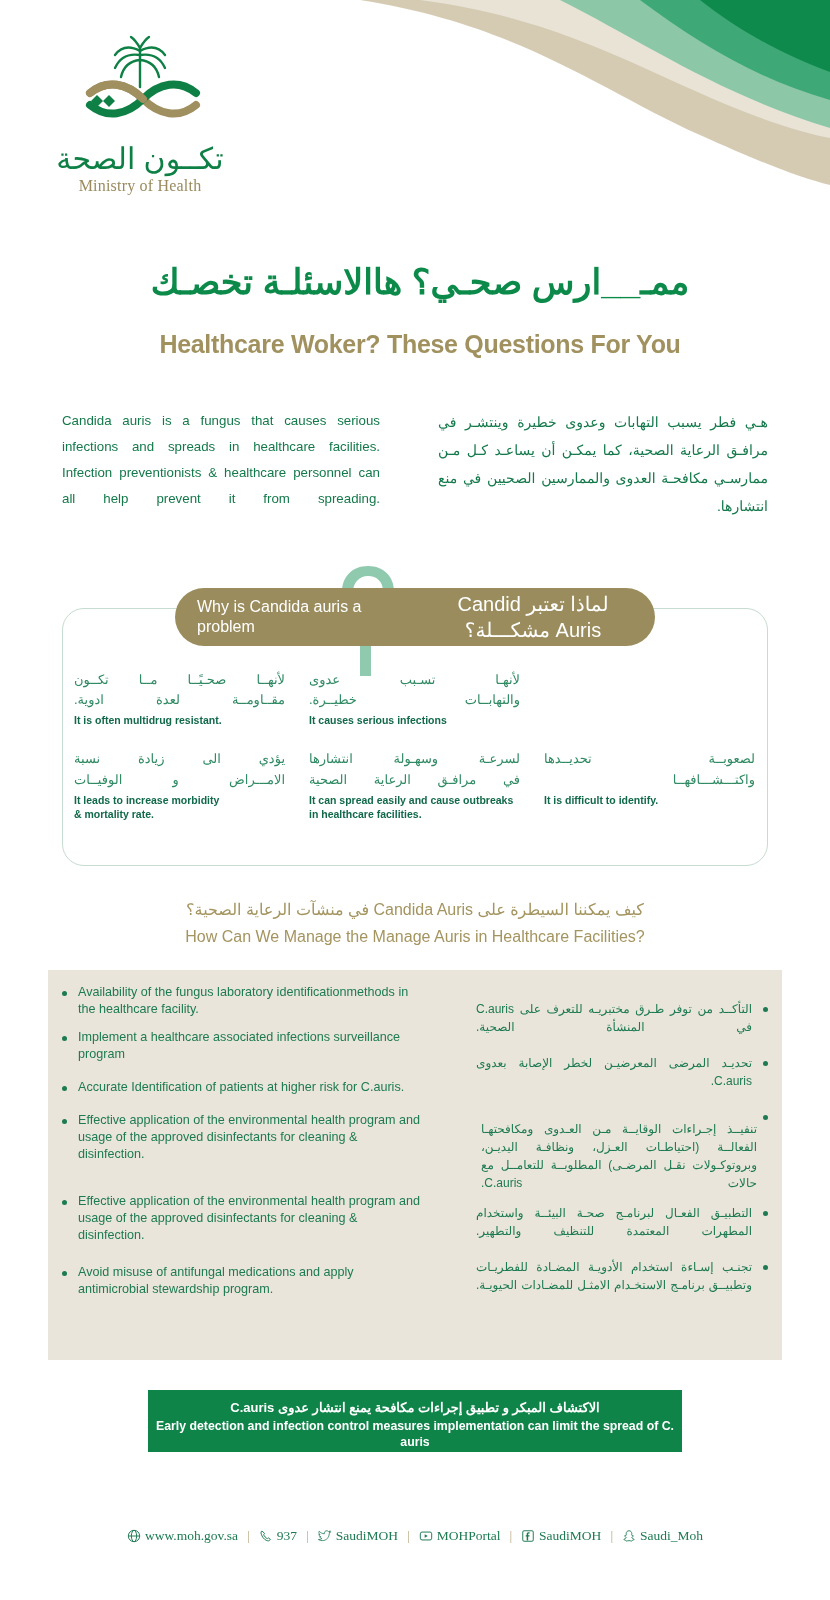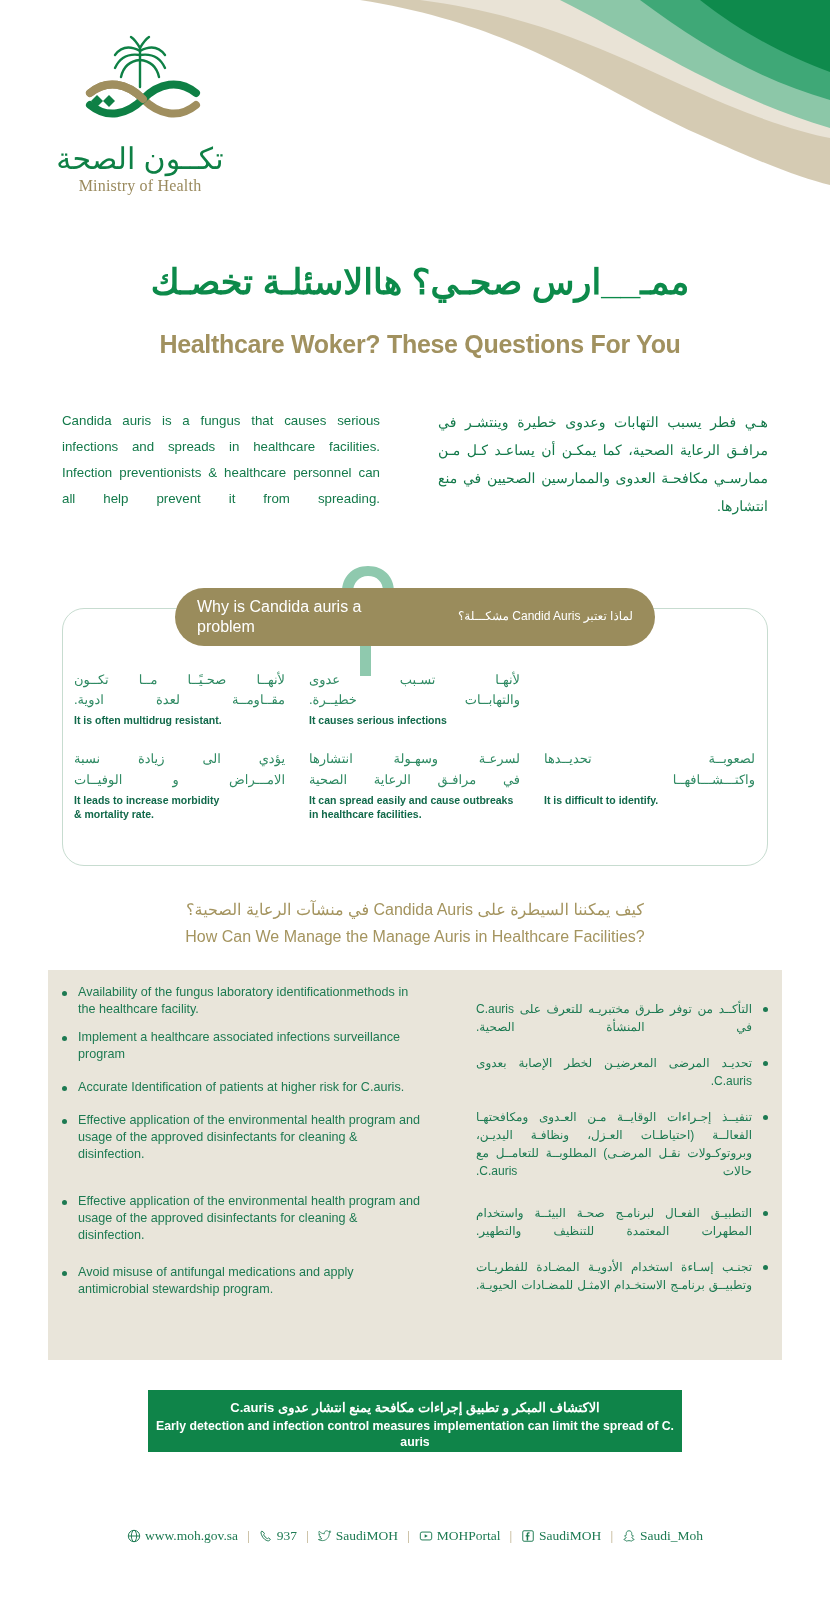--- a/index.html
+++ b/index.html
@@ -48,21 +48,21 @@
 
   
   .qmark { position:absolute; left:338px; top:558px; width:60px; height:125px; }
   .qbanner {
     position:absolute; left:175px; top:588px; width:480px; height:58px;
     background:#9a8c5c; border-radius:29px;
     display:flex; align-items:center; justify-content:space-between;
     padding:0 22px; color:#fff;
   }
   .qbanner .q-en { font-size:16px; line-height:1.25; width:200px; }
-  .qbanner .q-ar { font-size:12px; line-height:1.3; width:200px; direction:rtl; text-align:right; }
+  .qbanner .q-ar { font-size:20px; line-height:1.3; width:200px; direction:rtl; text-align:center; }
 
   .qbox {
     position:absolute; left:62px; top:608px; width:706px; height:258px;
     border:1.3px solid #c7dcd0; border-radius:22px;
   }
 
   .reasons { position:absolute; left:62px; top:670px; width:706px; }
   .rrow { display:flex; }
   .rcell { width:235px; padding:0 12px; }
   .rcell .r-ar {
@@ -257,21 +257,21 @@
 
 <div class="list-ar">
   <div class="li" style="margin-bottom:18px;">
     <div class="dot"></div>
     <div class="txt">التأكــد من توفر طـرق مختبريـه للتعرف على C.auris في المنشأة الصحية.</div>
   </div>
   <div class="li" style="margin-bottom:18px;">
     <div class="dot"></div>
     <div class="txt">تحديـد المرضى المعرضيـن لخطر الإصابة بعدوى C.auris.</div>
   </div>
-  <div class="li" style="margin-bottom:24px;">
+  <div class="li" style="margin-bottom:12px;flex-direction:column;">
     <div class="dot"></div>
     <div class="txt">تنفيــذ إجـراءات الوقايــة مـن العـدوى ومكافحتهـا الفعالــة (احتياطـات العـزل، ونظافـة اليديـن، وبروتوكـولات نقـل المرضـى) المطلوبــة للتعامــل مع حالات C.auris.</div>
   </div>
   <div class="li" style="margin-bottom:18px;">
     <div class="dot"></div>
     <div class="txt">التطبيـق الفعـال لبرنامـج صحـة البيئــة واستخدام المطهرات المعتمدة للتنظيف والتطهير.</div>
   </div>
   <div class="li">
     <div class="dot"></div>
     <div class="txt">تجنـب إسـاءة استخدام الأدويـة المضـادة للفطريـات وتطبيــق برنامـج الاستخـدام الامثـل للمضـادات الحيويـة.</div>

